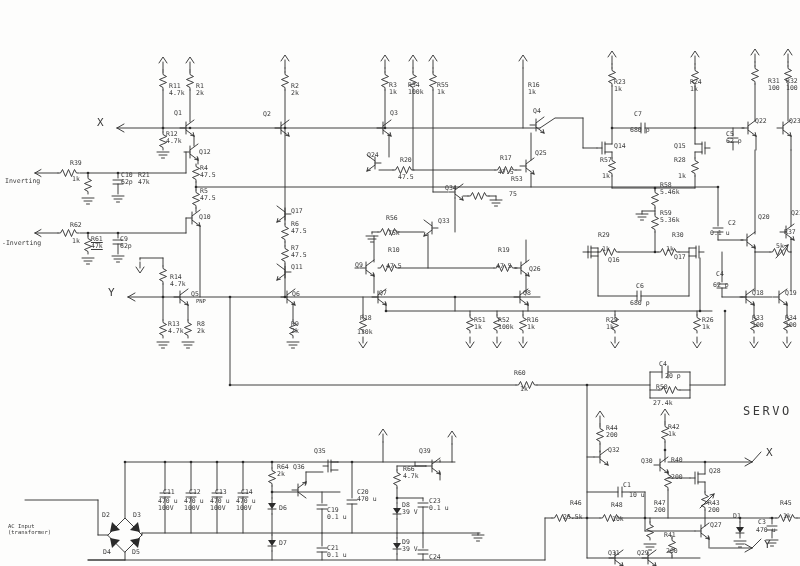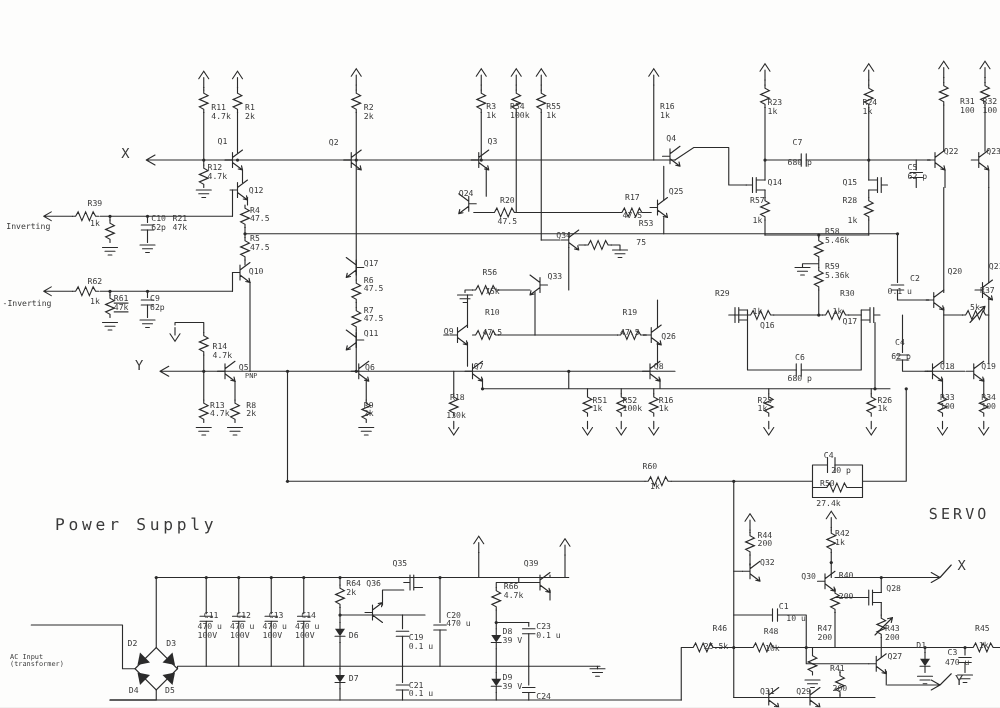--- a/index.html
+++ b/index.html
@@ -530,21 +530,21 @@
       <span class="lbl" style="left: 660px; top: 210px;">R59
 5.36k</span>
       <span class="lbl" style="left: 752px; top: 78px; margin-left: 16px;">R31
 100</span>
       <span class="lbl" style="left: 786px; top: 78px;">R32
 100</span>
       <span class="lbl" style="left: 755px; top: 118px;">Q22</span>
       <span class="lbl" style="left: 789px; top: 118px;">Q23</span>
       <span class="lbl" style="left: 726px; top: 131px;">C5
 62 p</span>
-      <span class="lbl" style="left: 572px; top: 232px;">R29</span>
+      <span class="lbl" style="left: 598px; top: 232px;">R29</span>
       <span class="lbl" style="left: 602px; top: 246px;">1k</span>
       <span class="lbl" style="left: 672px; top: 232px;">R30</span>
       <span class="lbl" style="left: 666px; top: 246px;">1k</span>
       <span class="lbl" style="left: 608px; top: 257px;">Q16</span>
       <span class="lbl" style="left: 674px; top: 254px;">Q17</span>
       <span class="lbl" style="left: 636px; top: 283px;">C6</span>
       <span class="lbl" style="left: 630px; top: 300px;">680 p</span>
       <span class="lbl" style="left: 716px; top: 271px;">C4</span>
       <span class="lbl" style="left: 713px; top: 282px;">62 p</span>
       <span class="lbl" style="left: 752px; top: 290px;">Q18</span>
@@ -594,21 +594,20 @@
       <span class="lbl" style="left: 664px; top: 532px;">R41</span>
       <span class="lbl" style="left: 666px; top: 548px;">200</span>
       <span class="lbl" style="left: 637px; top: 550px;">Q29</span>
       <span class="lbl" style="left: 608px; top: 550px;">Q31</span>
       <span class="lbl" style="left: 733px; top: 513px;">D1</span>
       <span class="lbl" style="left: 758px; top: 519px; text-align: right;">C3</span>
       <span class="lbl" style="left: 756px; top: 527px;">470 u</span>
       <span class="lbl" style="left: 780px; top: 500px;">R45</span>
       <span class="lbl" style="left: 783px; top: 513px;">1k</span>
       <span class="lbl" style="left: 764px; top: 539px; font-size: 11px;">Y</span>
-      <span class="lbl" style="left: 44px; top: 414px; font-size: 13px; letter-spacing: 3px;">Power Supply</span>
       <span class="lbl" style="left: 8px; top: 523px; font-size: 5.5px;">AC Input
 (transformer)</span>
       <span class="lbl" style="left: 102px; top: 512px;">D2</span>
       <span class="lbl" style="left: 133px; top: 512px;">D3</span>
       <span class="lbl" style="left: 103px; top: 549px;">D4</span>
       <span class="lbl" style="left: 132px; top: 549px;">D5</span>
       <span class="lbl" style="left: 163px; top: 489px;">C11</span>
       <span class="lbl" style="left: 158px; top: 498px;">470 u
 100V</span>
       <span class="lbl" style="left: 189px; top: 489px;">C12</span>

